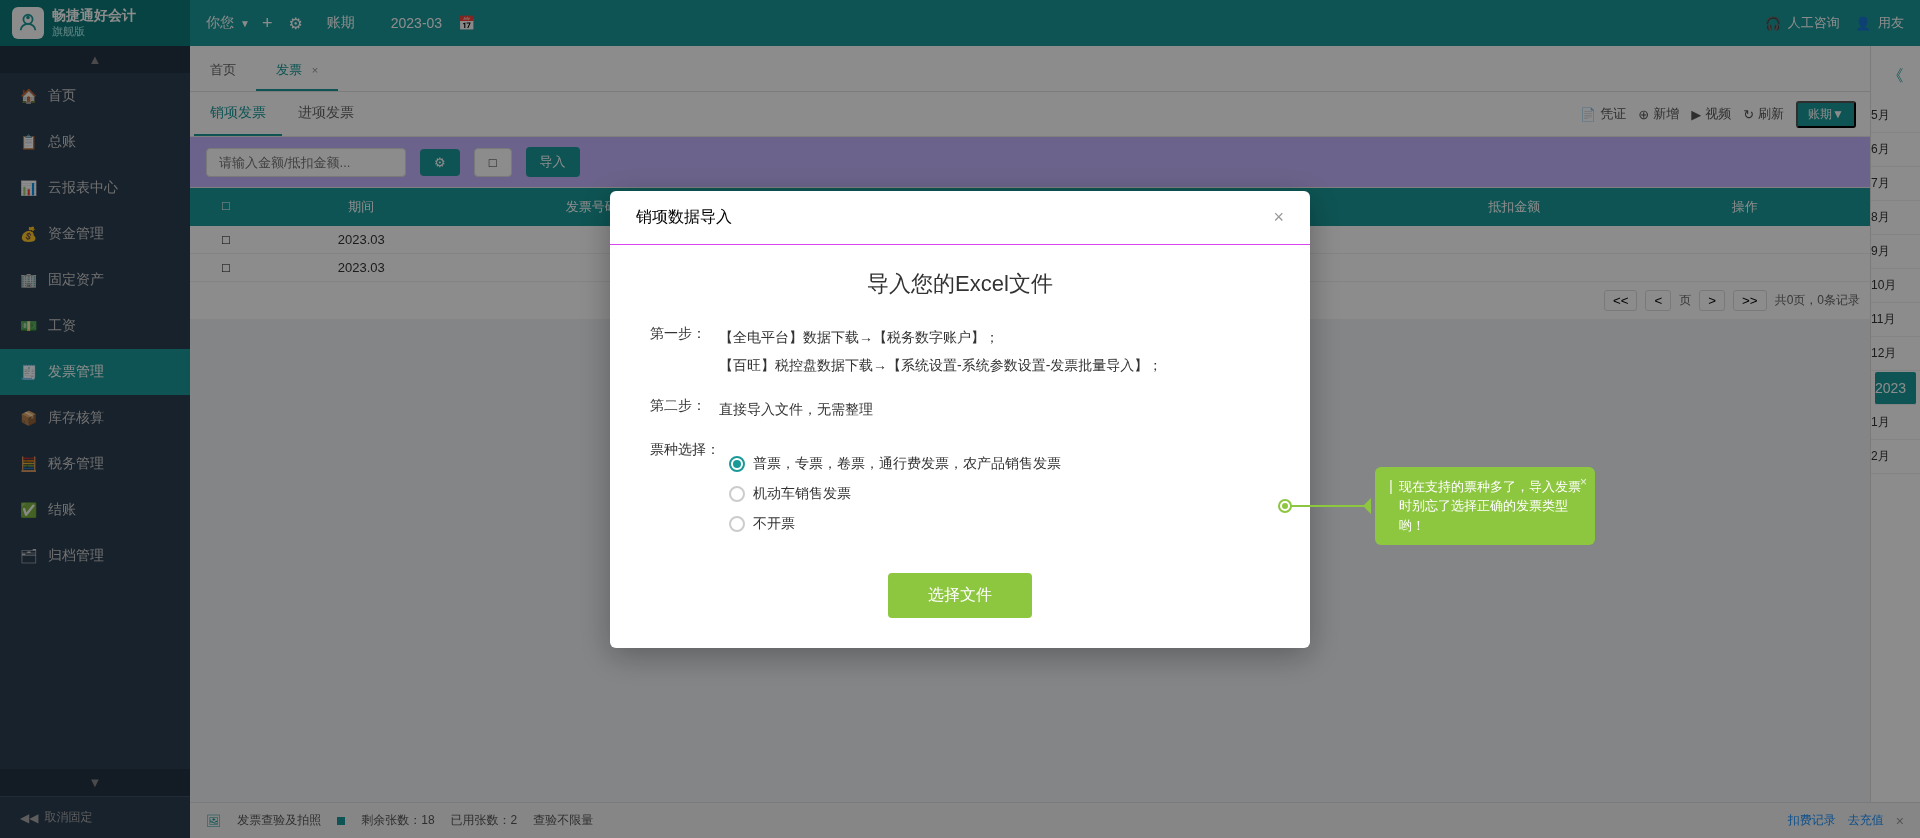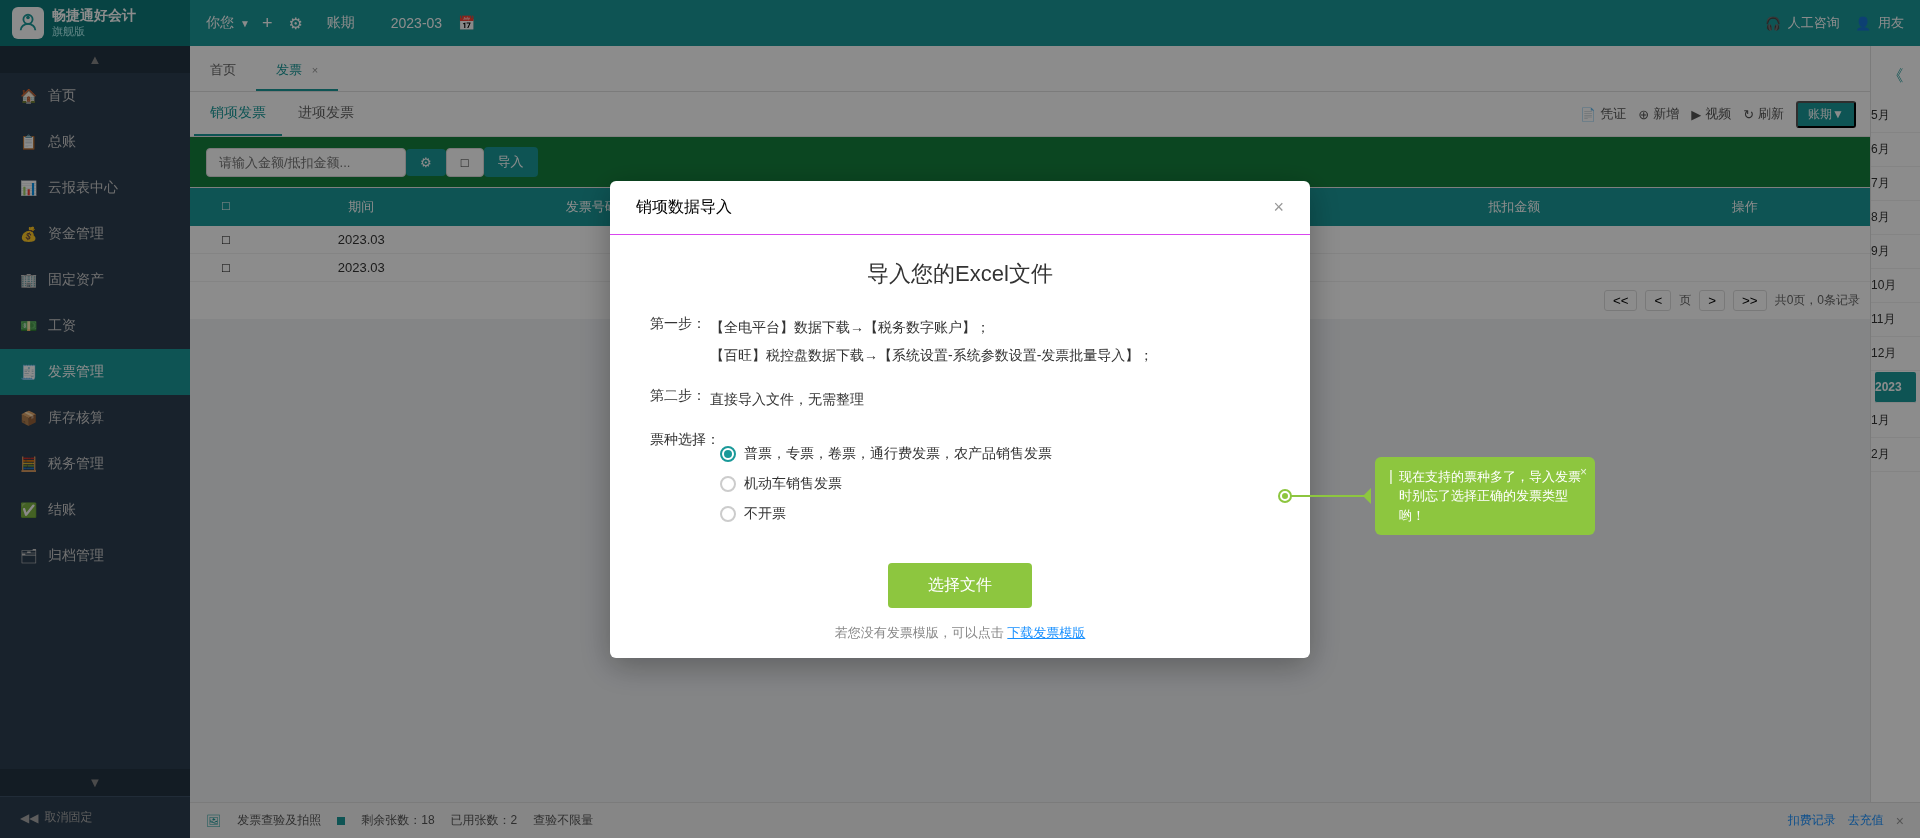--- a/index.html
+++ b/index.html
@@ -64,21 +64,21 @@
     }
     .tab-item.active { color: #1a9999; border-bottom: 2px solid #1a9999; font-weight: 500; }
     .tab-close { margin-left: 6px; color: #999; font-size: 11px; }
 
     
     .page-body { padding: 0; background: #f0f2f5; height: calc(100% - 46px); overflow: hidden; }
     .invoice-tabs { display: flex; border-bottom: 1px solid #e8e8e8; padding: 0 16px; background: white; }
     .inv-tab { padding: 12px 16px; font-size: 14px; cursor: pointer; color: #666; border-bottom: 2px solid transparent; }
     .inv-tab.active { color: #1a9999; border-bottom: 2px solid #1a9999; font-weight: 500; }
 
-    .invoice-toolbar { display: flex; align-items: center; gap: 0; padding: 10px 16px; background: #15803d; border-bottom: 1px solid #e8e8e8; }
+    .invoice-toolbar { display: flex; align-items: center; gap: 14px; padding: 10px 16px; background: #c4b5fd; border-bottom: 1px solid #e8e8e8; }
     .search-input { border: 1px solid #ddd; border-radius: 4px; padding: 6px 12px; font-size: 13px; width: 200px; color: #999; }
     .btn-teal { background: #1a9999; color: white; border: none; border-radius: 4px; padding: 6px 14px; font-size: 13px; cursor: pointer; display: flex; align-items: center; gap: 4px; }
     .btn-outline { background: white; color: #333; border: 1px solid #ddd; border-radius: 4px; padding: 6px 14px; font-size: 13px; cursor: pointer; display: flex; align-items: center; gap: 4px; }
     .toolbar-right { display: flex; align-items: center; gap: 12px; }
     .toolbar-btn { display: flex; align-items: center; gap: 4px; color: #555; font-size: 13px; cursor: pointer; }
 
     
     .table-header-row {
       display: flex; background: #1a9999; color: white; font-size: 13px;
       padding: 10px 16px; gap: 0;
@@ -112,24 +112,24 @@
     .modal {
       background: white; border-radius: 6px; width: 700px;
       box-shadow: 0 8px 32px rgba(0,0,0,0.3); position: relative;
       max-height: 90vh;
     }
     .modal-header {
       display: flex; align-items: center; justify-content: space-between;
       padding: 16px 26px; border-bottom: 1px solid #d946ef; font-size: 16px; font-weight: 500;
     }
     .modal-close { cursor: pointer; color: #999; font-size: 18px; }
-    .modal-body { padding: 24px 40px 16px; }
+    .modal-body { padding: 24px 40px 30px; }
     .modal-title { text-align: center; font-size: 22px; font-weight: 500; color: #333; margin-bottom: 24px; }
 
-    .step-row { display: flex; gap: 0; margin-bottom: 12px; }
+    .step-row { display: flex; gap: 9px; margin-bottom: 12px; }
     .step-label { font-size: 14px; color: #333; font-weight: 500; min-width: 60px; flex-shrink: 0; padding-top: 2px; }
     .step-content { flex: 1; font-size: 14px; color: #333; line-height: 2; }
     .step-content .link { color: #1890ff; cursor: pointer; text-decoration: none; }
     .step-content .note { color: #888; font-size: 12px; }
 
     .radio-group { display: flex; flex-direction: column; gap: 12px; margin: 16px 0; }
     .radio-item { display: flex; align-items: center; gap: 8px; font-size: 14px; color: #333; cursor: pointer; }
     .radio-circle {
       width: 16px; height: 16px; border-radius: 50%; border: 2px solid #ccc;
       display: flex; align-items: center; justify-content: center; flex-shrink: 0;
@@ -380,21 +380,21 @@
     <span style="font-size:16px;color:#1a9999;">《</span>
   </div>
   <div class="rs-month"><span>5月</span></div>
   <div class="rs-month"><span>6月</span></div>
   <div class="rs-month"><span>7月</span></div>
   <div class="rs-month"><span>8月</span></div>
   <div class="rs-month"><span>9月</span></div>
   <div class="rs-month"><span>10月</span></div>
   <div class="rs-month"><span>11月</span></div>
   <div class="rs-month"><span>12月</span></div>
-  <div class="rs-month active"><span style="font-size:12px;font-weight:bold;">2023</span></div>
+  <div class="rs-month active"><span style="font-size:14px;font-weight:normal;">2023</span></div>
   <div class="rs-month"><span>1月</span></div>
   <div class="rs-month"><span>2月</span></div>
 </div>
 
 <div class="overlay">
   <div class="modal">
     <div class="modal-header">
       <span>销项数据导入</span>
       <span class="modal-close">×</span>
     </div>
@@ -443,26 +443,20 @@
               <span>现在支持的票种多了，导入发票时别忘了选择正确的发票类型哟！</span>
             </span>
           </div>
         </div>
       </div>
 
       <button class="select-file-btn">
         <span>选择文件</span>
       </button>
 
-      <div class="download-template">
-        <span>若您没有发票模版，可以点击</span>
-        <a class="link" href="#">
-          <span>下载发票模版</span>
-        </a>
-      </div>
     </div>
   </div>
 </div>
 
 <div class="bottom-bar">
   <span class="bottom-bar-icon">🖼</span>
   <span>发票查验及拍照</span>
   <span style="width:8px;height:8px;background:#1a9999;border-radius:50;display:inline-block;"></span>
   <span>剩余张数：18</span>
   <span>已用张数：2</span>

